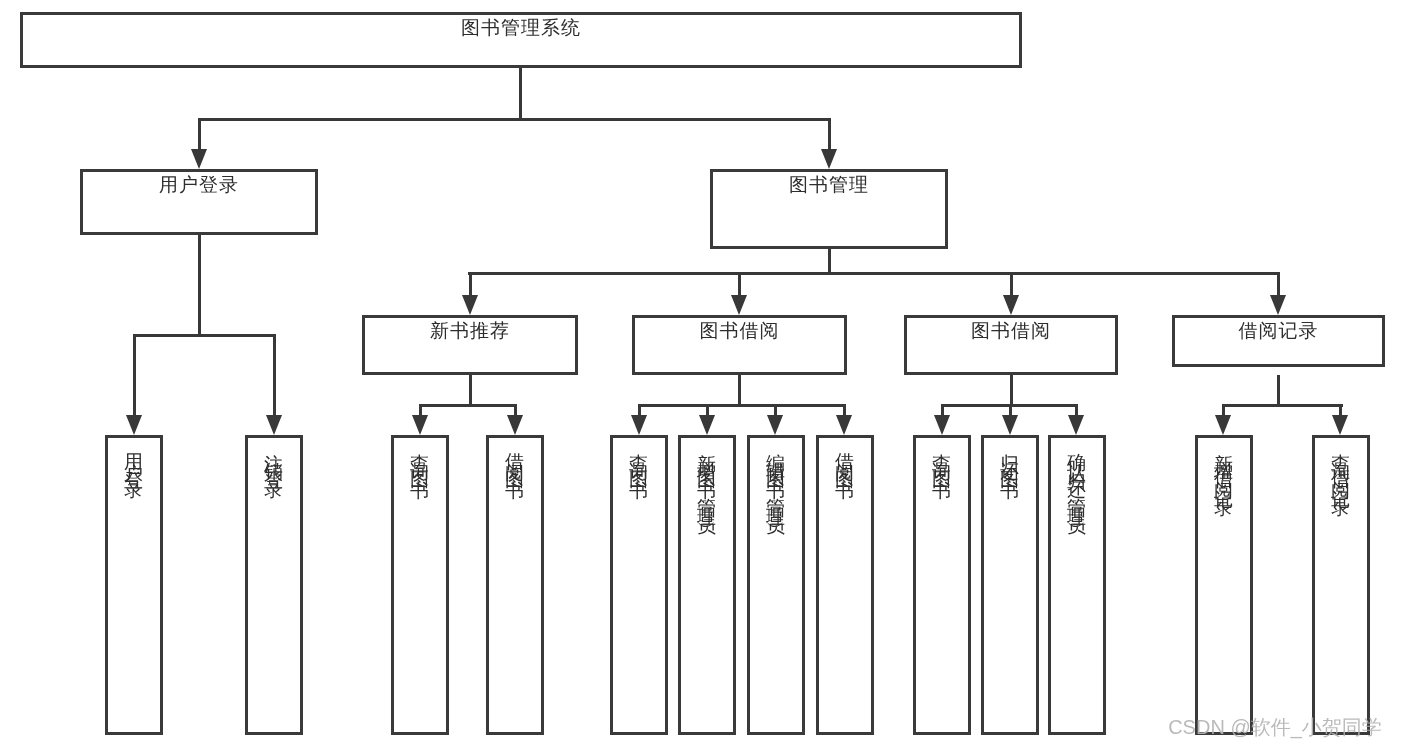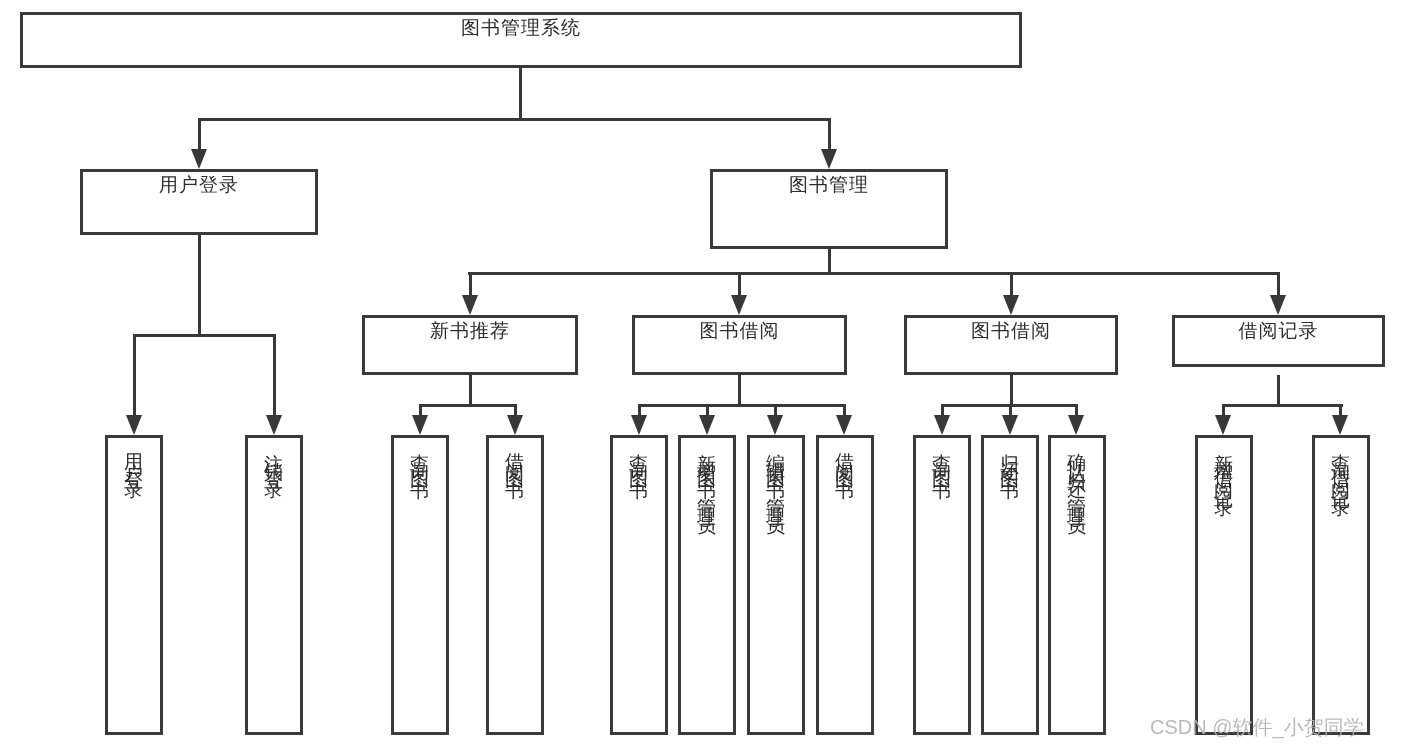--- a/index.html
+++ b/index.html
@@ -33,21 +33,21 @@
   .hl{position:absolute;height:3px;background:var(--line,#3a3a3a);}
   .ar{
     position:absolute;width:0;height:0;
     border-left:8px solid transparent;
     border-right:8px solid transparent;
     border-top:20px solid var(--line,#3a3a3a);
   }
   .watermark{
     position:absolute;left:1150px;top:714px;width:250px;
     font-size:20px;color:var(--watermark,#b5b5b5);
-    white-space:nowrap;z-index:5;opacity:.9;
+    white-space:nowrap;z-index:5;opacity:.9;text-align:center;
   }
 </style>
 </head>
 <body>
 
 <div class="stage">
 
   <div class="vl" style="left:519px;top:66px;height:55px"></div>
   <div class="vl" style="left:198px;top:235px;height:102px"></div>
   <div class="vl" style="left:828px;top:235px;height:40px"></div>

